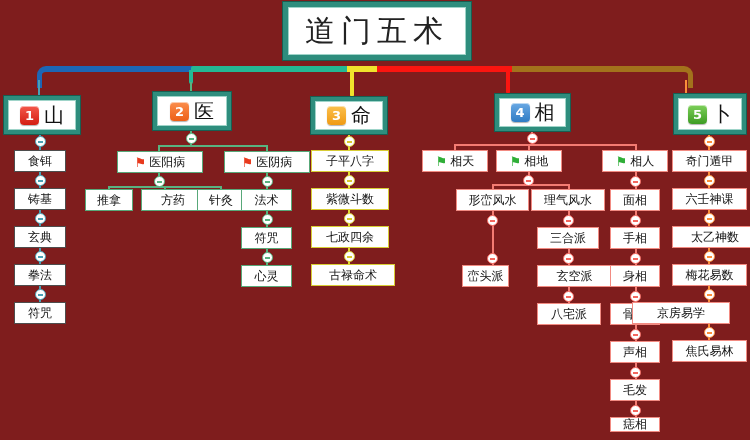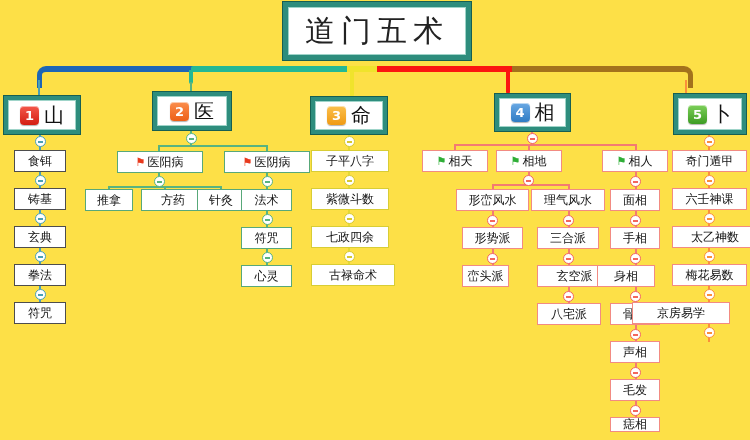--- a/index.html
+++ b/index.html
@@ -1,35 +1,35 @@
 <!DOCTYPE html>
 <html><head>
 <meta charset="utf-8">
 <style>
   html,body{margin:0;padding:0;background:#fff;}
-  #canvas{position:relative;width:750px;height:440px;background:#fde047;overflow:hidden;
+  #canvas{position:relative;width:750px;height:440px;background:#7f1d1d;overflow:hidden;
           font-family:"DejaVu Sans","Liberation Sans",sans-serif;}
   
   .ln{position:absolute;display:block;}
   .lc-shan{background:#4aa0b5;} .lc-yi{background:#58b380;} .lc-ming{background:#e3d935;}
   .lc-xiang{background:#f37b72;} .lc-bu{background:#fb8f3a;}
   .trunk-blue{position:absolute;left:37px;top:66px;width:154px;height:16px;
       border-top:6px solid #1d66b5;border-left:5px solid #1d66b5;border-top-left-radius:9px;}
   .trunk-teal{position:absolute;left:191px;top:66px;width:158px;height:6px;background:#24b894;border-radius:2px;}
   .trunk-teal-stub{position:absolute;left:189px;top:70px;width:4px;height:14px;background:#24b894;border-radius:0 0 2px 2px;}
   .trunk-yellow{position:absolute;left:347px;top:66px;width:30px;height:6px;background:#f0e32c;}
   .trunk-yellow-stub{position:absolute;left:350px;top:70px;width:4px;height:27px;background:#f0e32c;border-radius:2px;}
   .trunk-red{position:absolute;left:377px;top:66px;width:135px;height:6px;background:#fb1510;}
   .trunk-red-stub{position:absolute;left:506px;top:70px;width:4px;height:24px;background:#fb1510;border-radius:2px;}
   .trunk-olive{position:absolute;left:512px;top:66px;width:176px;height:16px;
       border-top:6px solid #a3721c;border-right:5px solid #a3721c;border-top-right-radius:9px;}
   
   .node{position:absolute;background:#fff;display:flex;align-items:center;justify-content:center;
         box-sizing:border-box;color:#111;white-space:nowrap;}
-  .child{height:22px;border:1px solid;font-size:12px;font-family:Liberation Mono, monospace;}
+  .child{height:22px;border:1px solid;font-size:12px;}
   .c-shan{border-color:#4d4d4d;} .c-yi{border-color:#58a879;} .c-ming{border-color:#d8cd35;}
   .c-xiang{border-color:#f28b82;} .c-bu{border-color:#f28b82;}
   .main{border:4px solid #2e8d7d;box-shadow:0 0 0 1px #175f52, inset 0 0 0 1px #9fd4c9;
         font-size:20px;gap:5px;font-family:"DejaVu Serif","Liberation Serif",serif;}
   .title-box{position:absolute;left:283px;top:2px;width:188px;height:58px;background:#fff;
         border:5px solid #2e8d7d;box-shadow:0 0 0 1px #175f52, inset 0 0 0 1px #9fd4c9;
         display:flex;align-items:center;justify-content:center;font-size:30px;letter-spacing:6px;
         font-family:"DejaVu Serif","Liberation Serif",serif;color:#222;box-sizing:border-box;}
   .badge{width:19px;height:19px;border-radius:4px;color:#fff;font-weight:bold;font-size:13px;
         display:flex;align-items:center;justify-content:center;
@@ -184,42 +184,39 @@
   <div class="node child c-xiang" style="left:602px;top:150px;width:66px">
     <span class="flag f-green">⚑</span>
     <span>相人</span>
   </div>
   <div class="node child c-xiang" style="left:456px;top:189px;width:73px">
       <span>形峦风水</span>
     </div>
   <div class="node child c-xiang" style="left:531px;top:189px;width:74px">
       <span>理气风水</span>
     </div>
-  <div class="node child c-xiang" style="left:462px;top:227px;width:61px">
-      <span>形势派</span>
-    </div>
   <div class="node child c-xiang" style="left:462px;top:265px;width:47px">
       <span>峦头派</span>
     </div>
   <div class="node child c-xiang" style="left:537px;top:227px;width:62px">
       <span>三合派</span>
     </div>
   <div class="node child c-xiang" style="left:537px;top:265px;width:75px">
       <span>玄空派</span>
     </div>
   <div class="node child c-xiang" style="left:537px;top:303px;width:64px">
       <span>八宅派</span>
     </div>
   <div class="node child c-xiang" style="left:610px;top:189px;width:50px">
       <span>面相</span>
     </div>
   <div class="node child c-xiang" style="left:610px;top:227px;width:50px">
       <span>手相</span>
     </div>
-  <div class="node child c-xiang" style="left:597px;top:265px;width:58px">
+  <div class="node child c-xiang" style="left:610px;top:265px;width:50px">
       <span>身相</span>
     </div>
   <div class="node child c-xiang" style="left:610px;top:303px;width:50px">
       <span>骨相</span>
     </div>
   <div class="node child c-xiang" style="left:610px;top:341px;width:50px">
       <span>声相</span>
     </div>
   <div class="node child c-xiang" style="left:610px;top:379px;width:50px">
       <span>毛发</span>
@@ -235,20 +232,23 @@
       <span>六壬神课</span>
     </div>
   <div class="node child c-bu" style="left:672px;top:226px;width:86px">
       <span>太乙神数</span>
     </div>
   <div class="node child c-bu" style="left:672px;top:264px;width:75px">
       <span>梅花易数</span>
     </div>
   <div class="node child c-bu" style="left:632px;top:302px;width:98px">
       <span>京房易学</span>
+    </div>
+  <div class="node child c-bu" style="left:672px;top:340px;width:75px">
+      <span>焦氏易林</span>
     </div>
 
   <i class="minus m-shan" style="left:35px;top:136px"></i>
   <i class="minus m-shan" style="left:35px;top:175px"></i>
   <i class="minus m-shan" style="left:35px;top:213px"></i>
   <i class="minus m-shan" style="left:35px;top:251px"></i>
   <i class="minus m-shan" style="left:35px;top:289px"></i>
 
   <i class="minus m-yi" style="left:186px;top:133px"></i>
   <i class="minus m-yi" style="left:154px;top:176px"></i>

